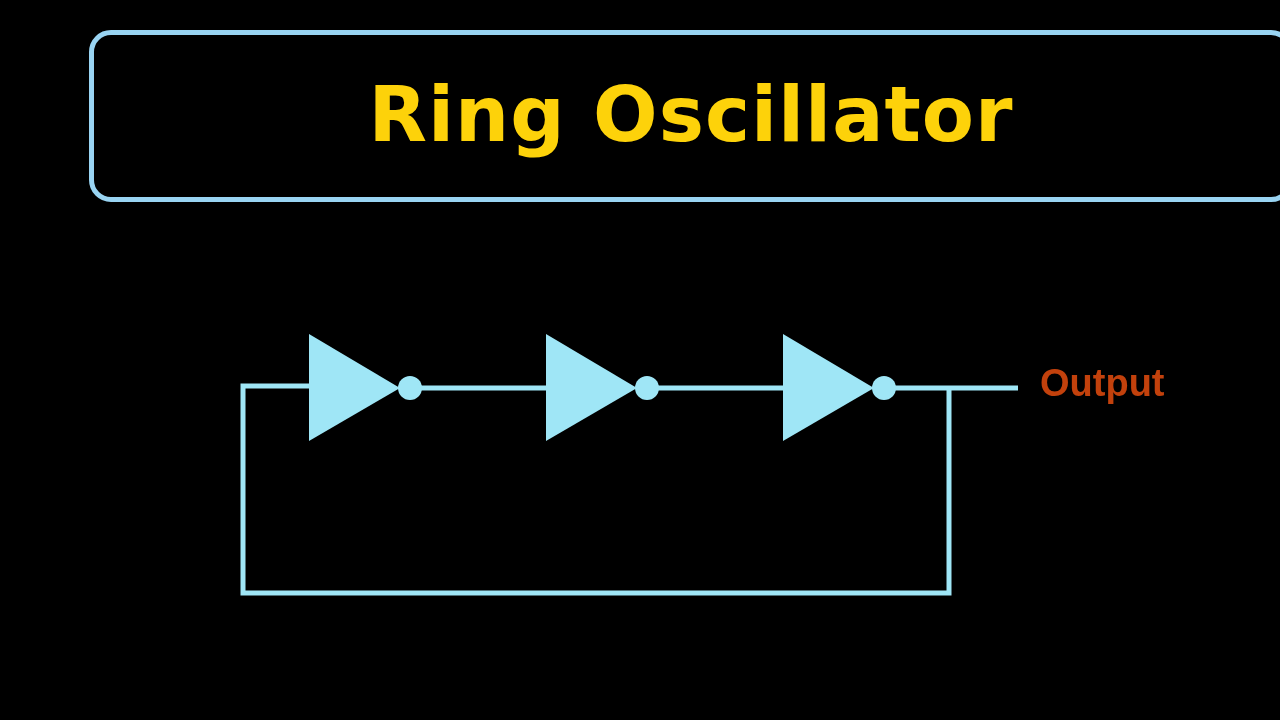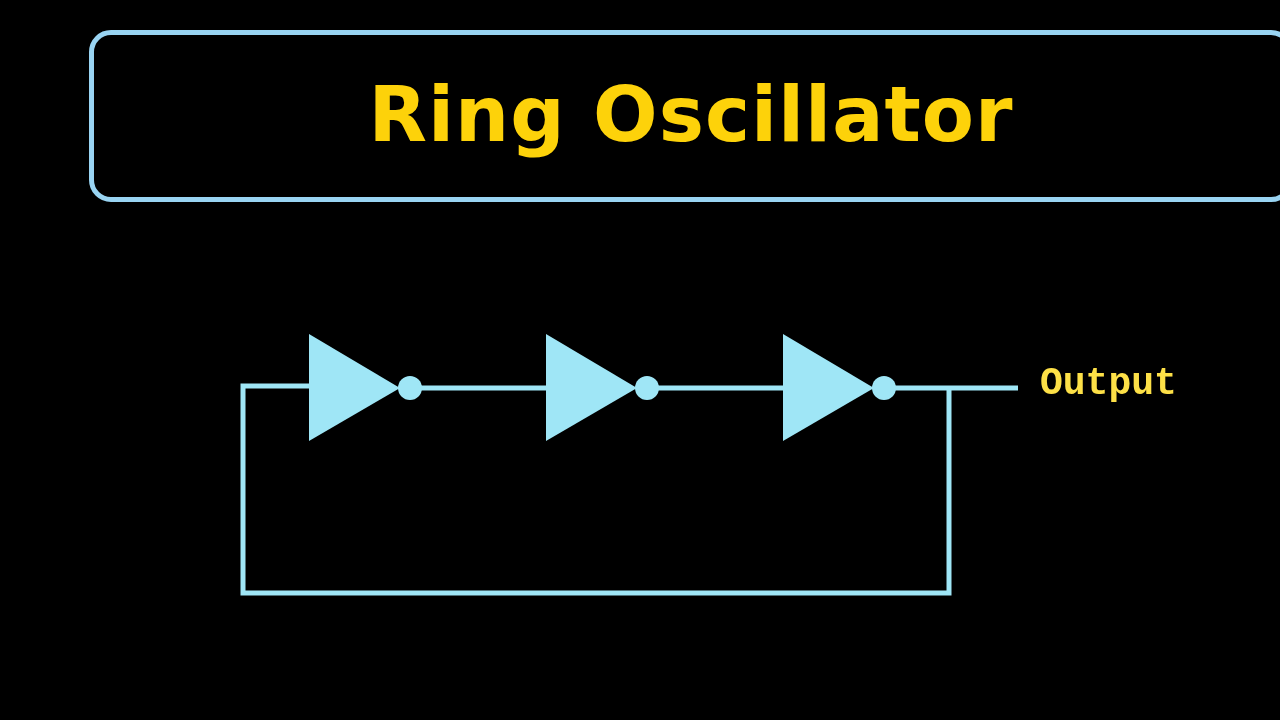--- a/index.html
+++ b/index.html
@@ -9,22 +9,22 @@
       border: 5px solid #99d4f2; border-radius: 22px; box-sizing: border-box;
       display: flex; align-items: center; justify-content: center;
     }
     .title-text {
       font-family: "DejaVu Sans", sans-serif; font-weight: bold; font-size: 76px;
       color: #fdd20a; letter-spacing: 1px; margin-top: -4px;
     }
     svg.circuit { position: absolute; left: 0; top: 0; }
     .output-label {
       position: absolute; left: 1040px; top: 362px;
-      font-family: Liberation Mono, monospace; font-weight: bold; font-size: 38px;
-      color: #fde047;
+      font-family: Liberation Sans, sans-serif; font-weight: bold; font-size: 38px;
+      color: #c2410c;
     }
   </style>
 </head>
 <body>
 
 <div class="title-box">
   <span class="title-text">Ring Oscillator</span>
 </div>
 
 <svg class="circuit" width="1280" height="720">

